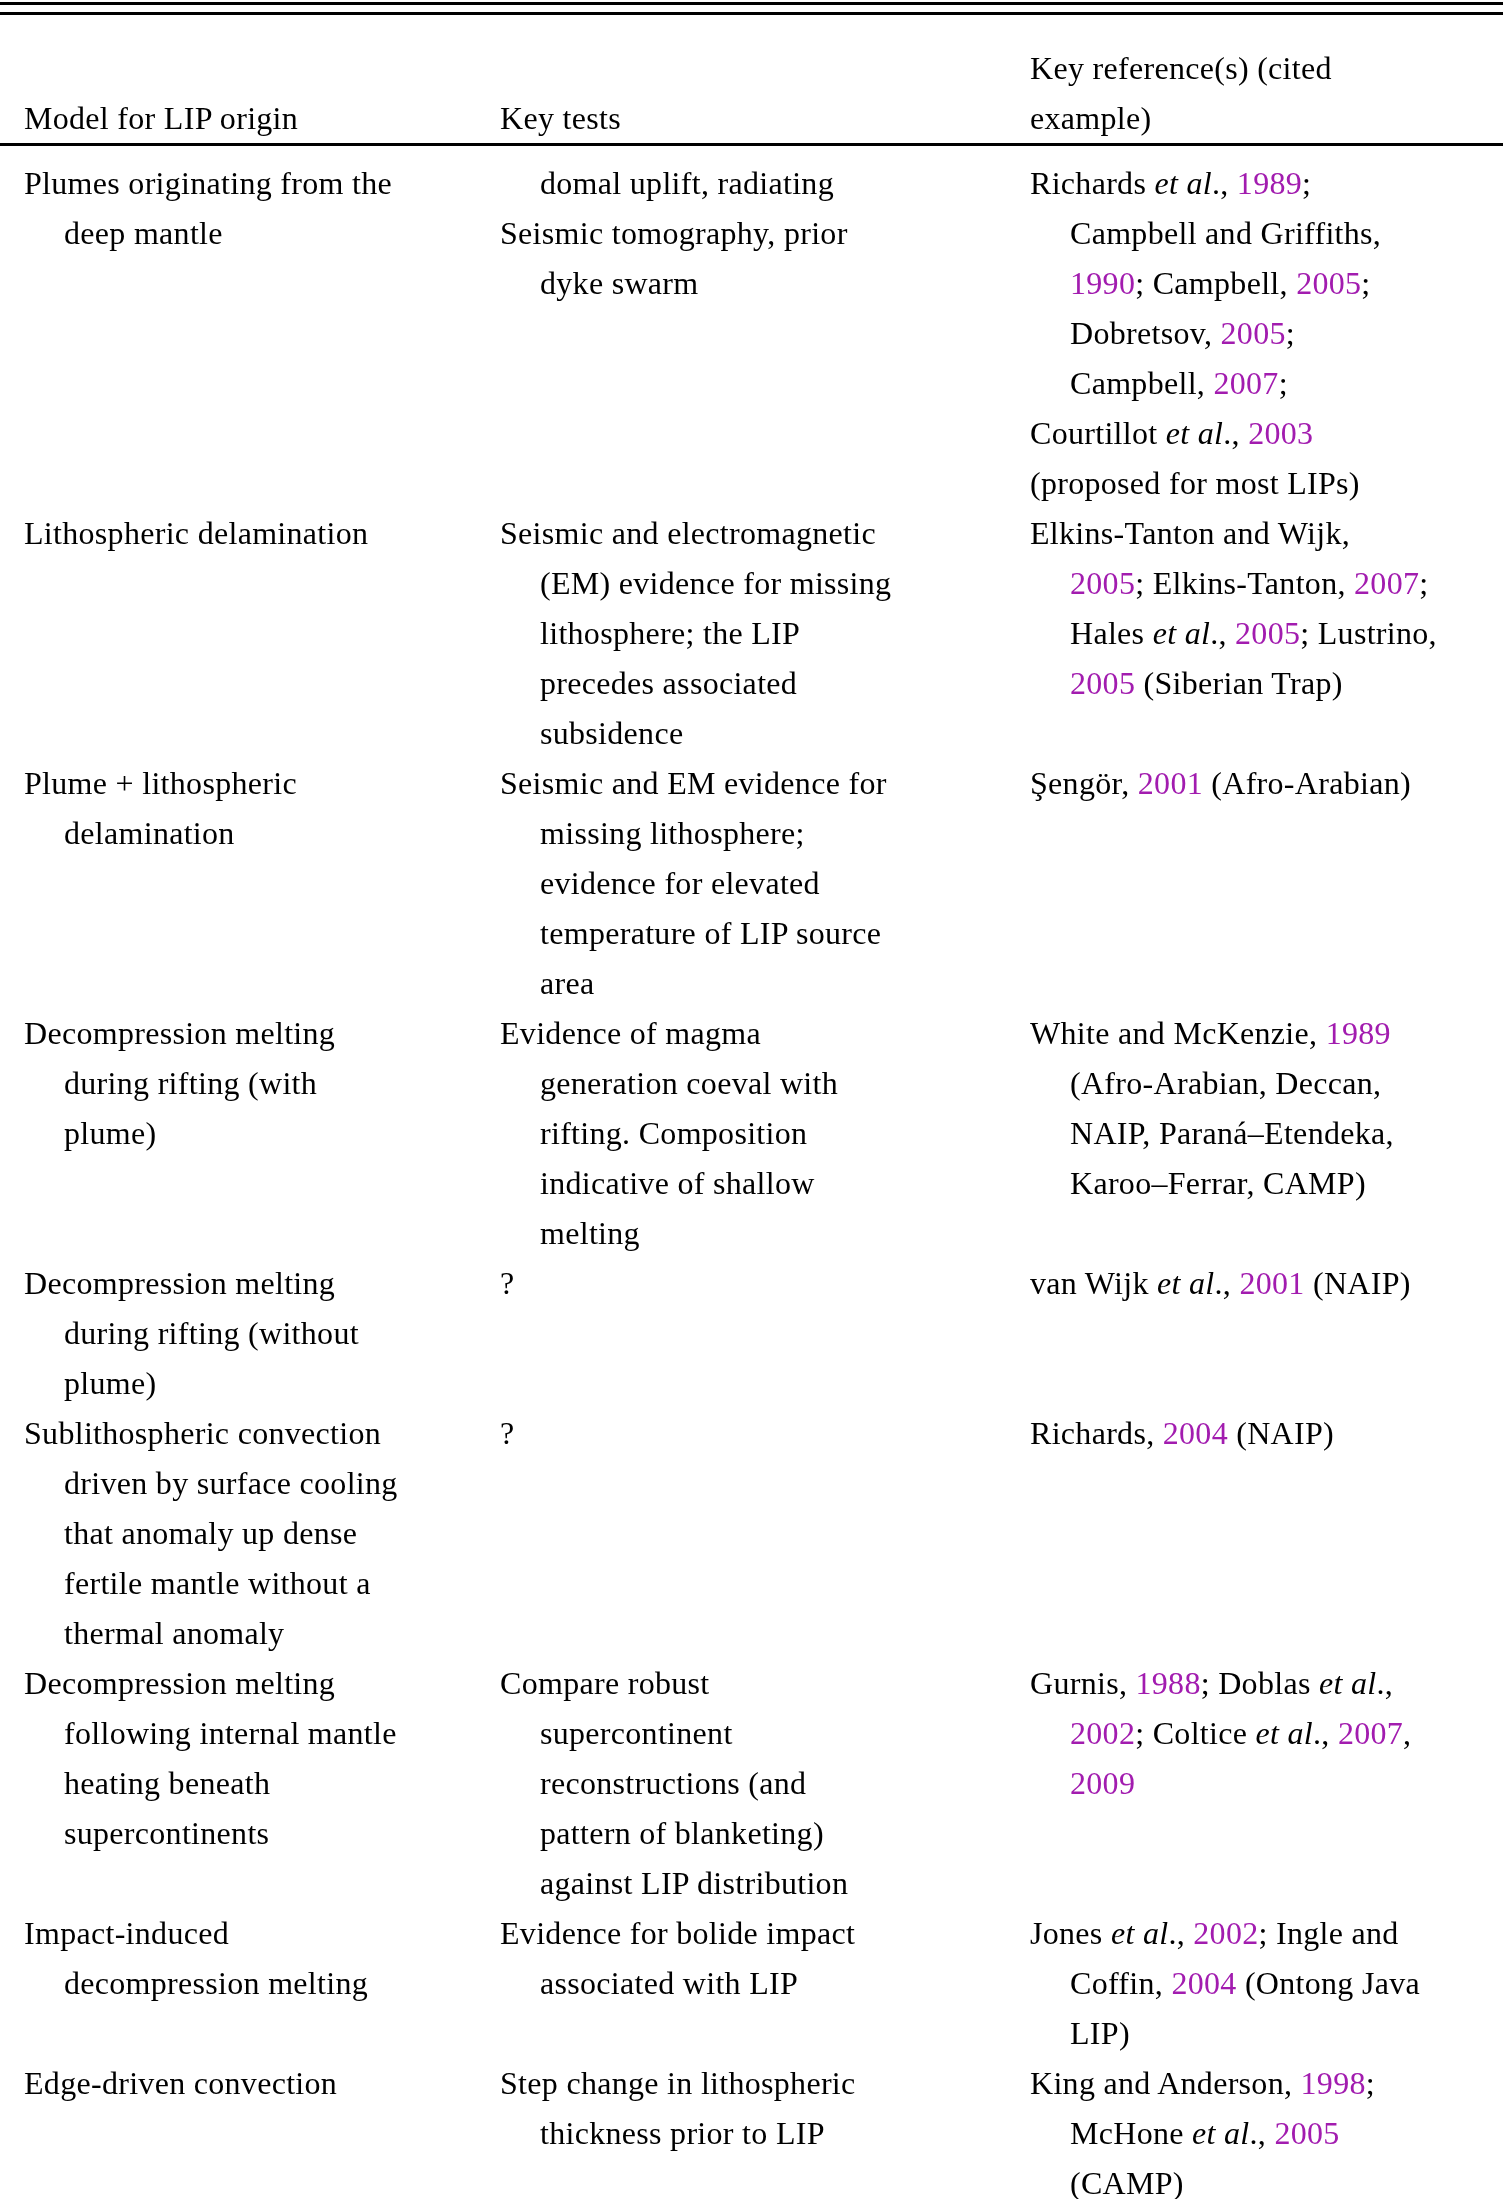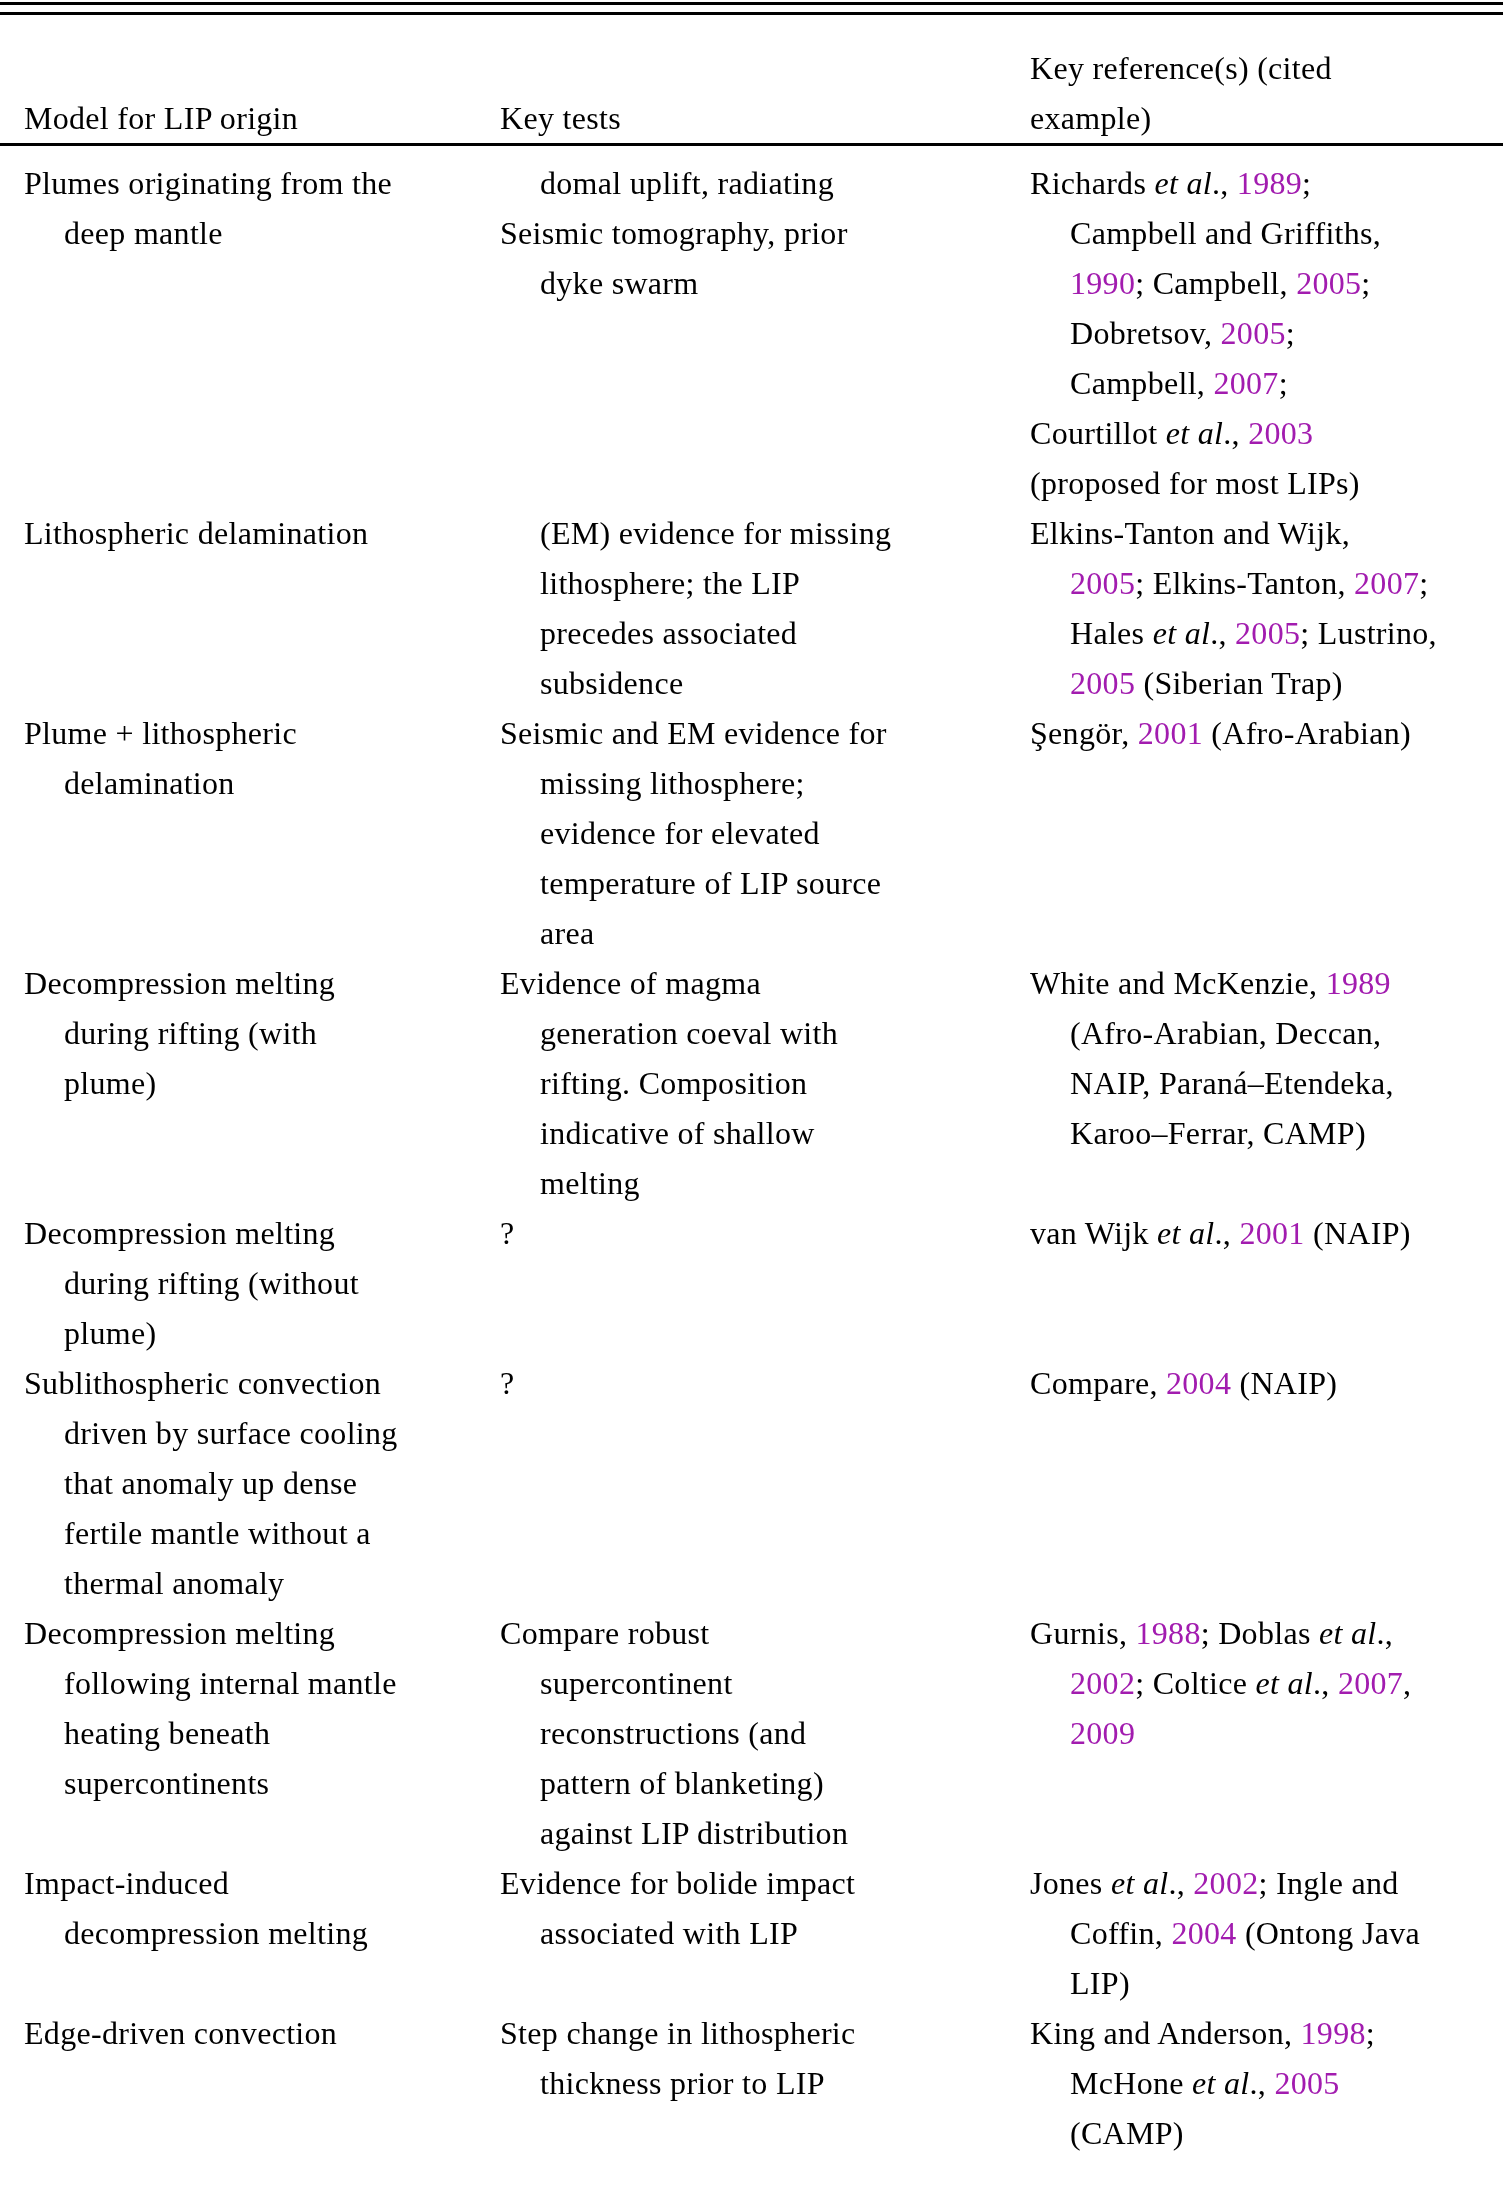--- a/index.html
+++ b/index.html
@@ -81,20 +81,21 @@
           <div class="line ind"><span>Campbell, </span><span class="yr">2007</span><span>;</span></div>
           <div class="line"><span>Courtillot </span><span class="it">et al</span><span>., </span><span class="yr">2003</span></div>
           <div class="line"><span>(proposed for most LIPs)</span></div>
         </div>
       </div>
       <div class="grid3 row">
         <div class="cell c1">
           <div class="line"><span>Lithospheric delamination</span></div>
         </div>
         <div class="cell c2">
+          <div class="line"><span>Seismic and electromagnetic</span></div>
           <div class="line ind"><span>(EM) evidence for missing</span></div>
           <div class="line ind"><span>lithosphere; the LIP</span></div>
           <div class="line ind"><span>precedes associated</span></div>
           <div class="line ind"><span>subsidence</span></div>
         </div>
         <div class="cell c3">
           <div class="line"><span>Elkins-Tanton and Wijk,</span></div>
           <div class="line ind"><span class="yr">2005</span><span>; Elkins-Tanton, </span><span class="yr">2007</span><span>;</span></div>
           <div class="line ind"><span>Hales </span><span class="it">et al</span><span>., </span><span class="yr">2005</span><span>; Lustrino,</span></div>
           <div class="line ind"><span class="yr">2005</span><span> (Siberian Trap)</span></div>
@@ -154,21 +155,21 @@
           <div class="line"><span>Sublithospheric convection</span></div>
           <div class="line ind"><span>driven by surface cooling</span></div>
           <div class="line ind"><span>that anomaly up dense</span></div>
           <div class="line ind"><span>fertile mantle without a</span></div>
           <div class="line ind"><span>thermal anomaly</span></div>
         </div>
         <div class="cell c2">
           <div class="line"><span>?</span></div>
         </div>
         <div class="cell c3">
-          <div class="line"><span>Compare, </span><span class="yr">2004</span><span> (NAIP)</span></div>
+          <div class="line"><span>Richards, </span><span class="yr">2004</span><span> (NAIP)</span></div>
         </div>
       </div>
       <div class="grid3 row">
         <div class="cell c1">
           <div class="line"><span>Decompression melting</span></div>
           <div class="line ind"><span>following internal mantle</span></div>
           <div class="line ind"><span>heating beneath</span></div>
           <div class="line ind"><span>supercontinents</span></div>
         </div>
         <div class="cell c2">

